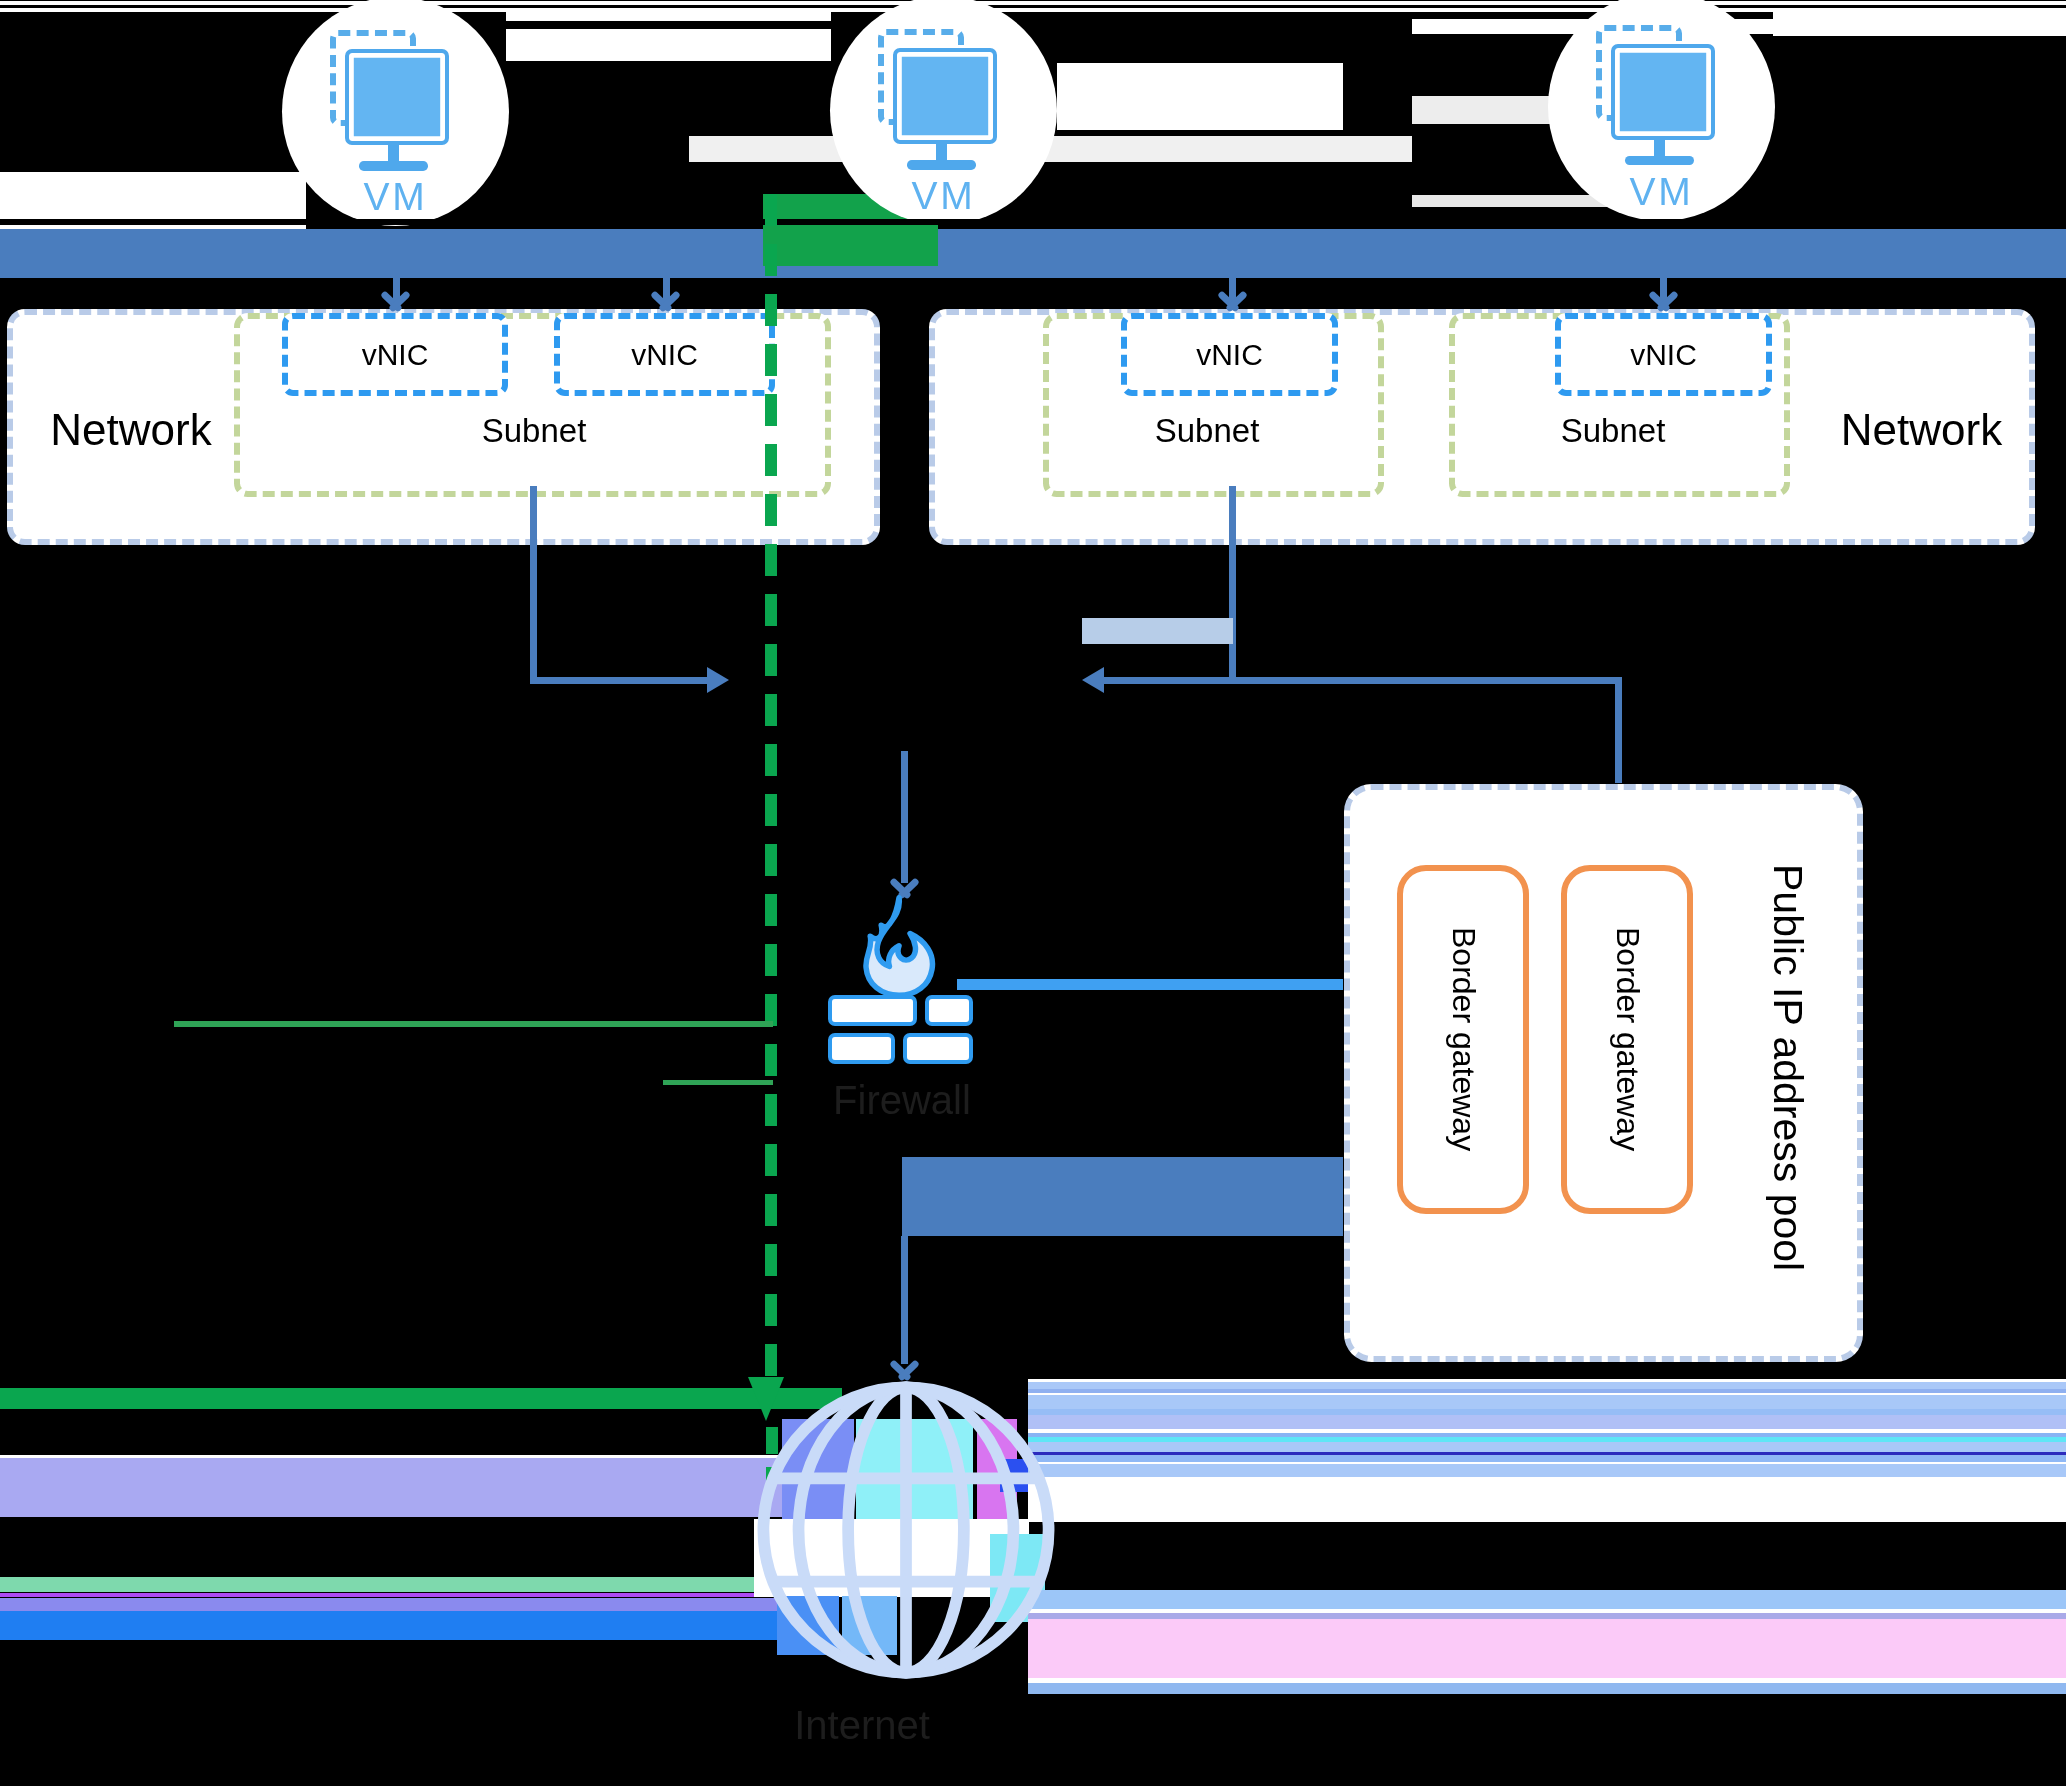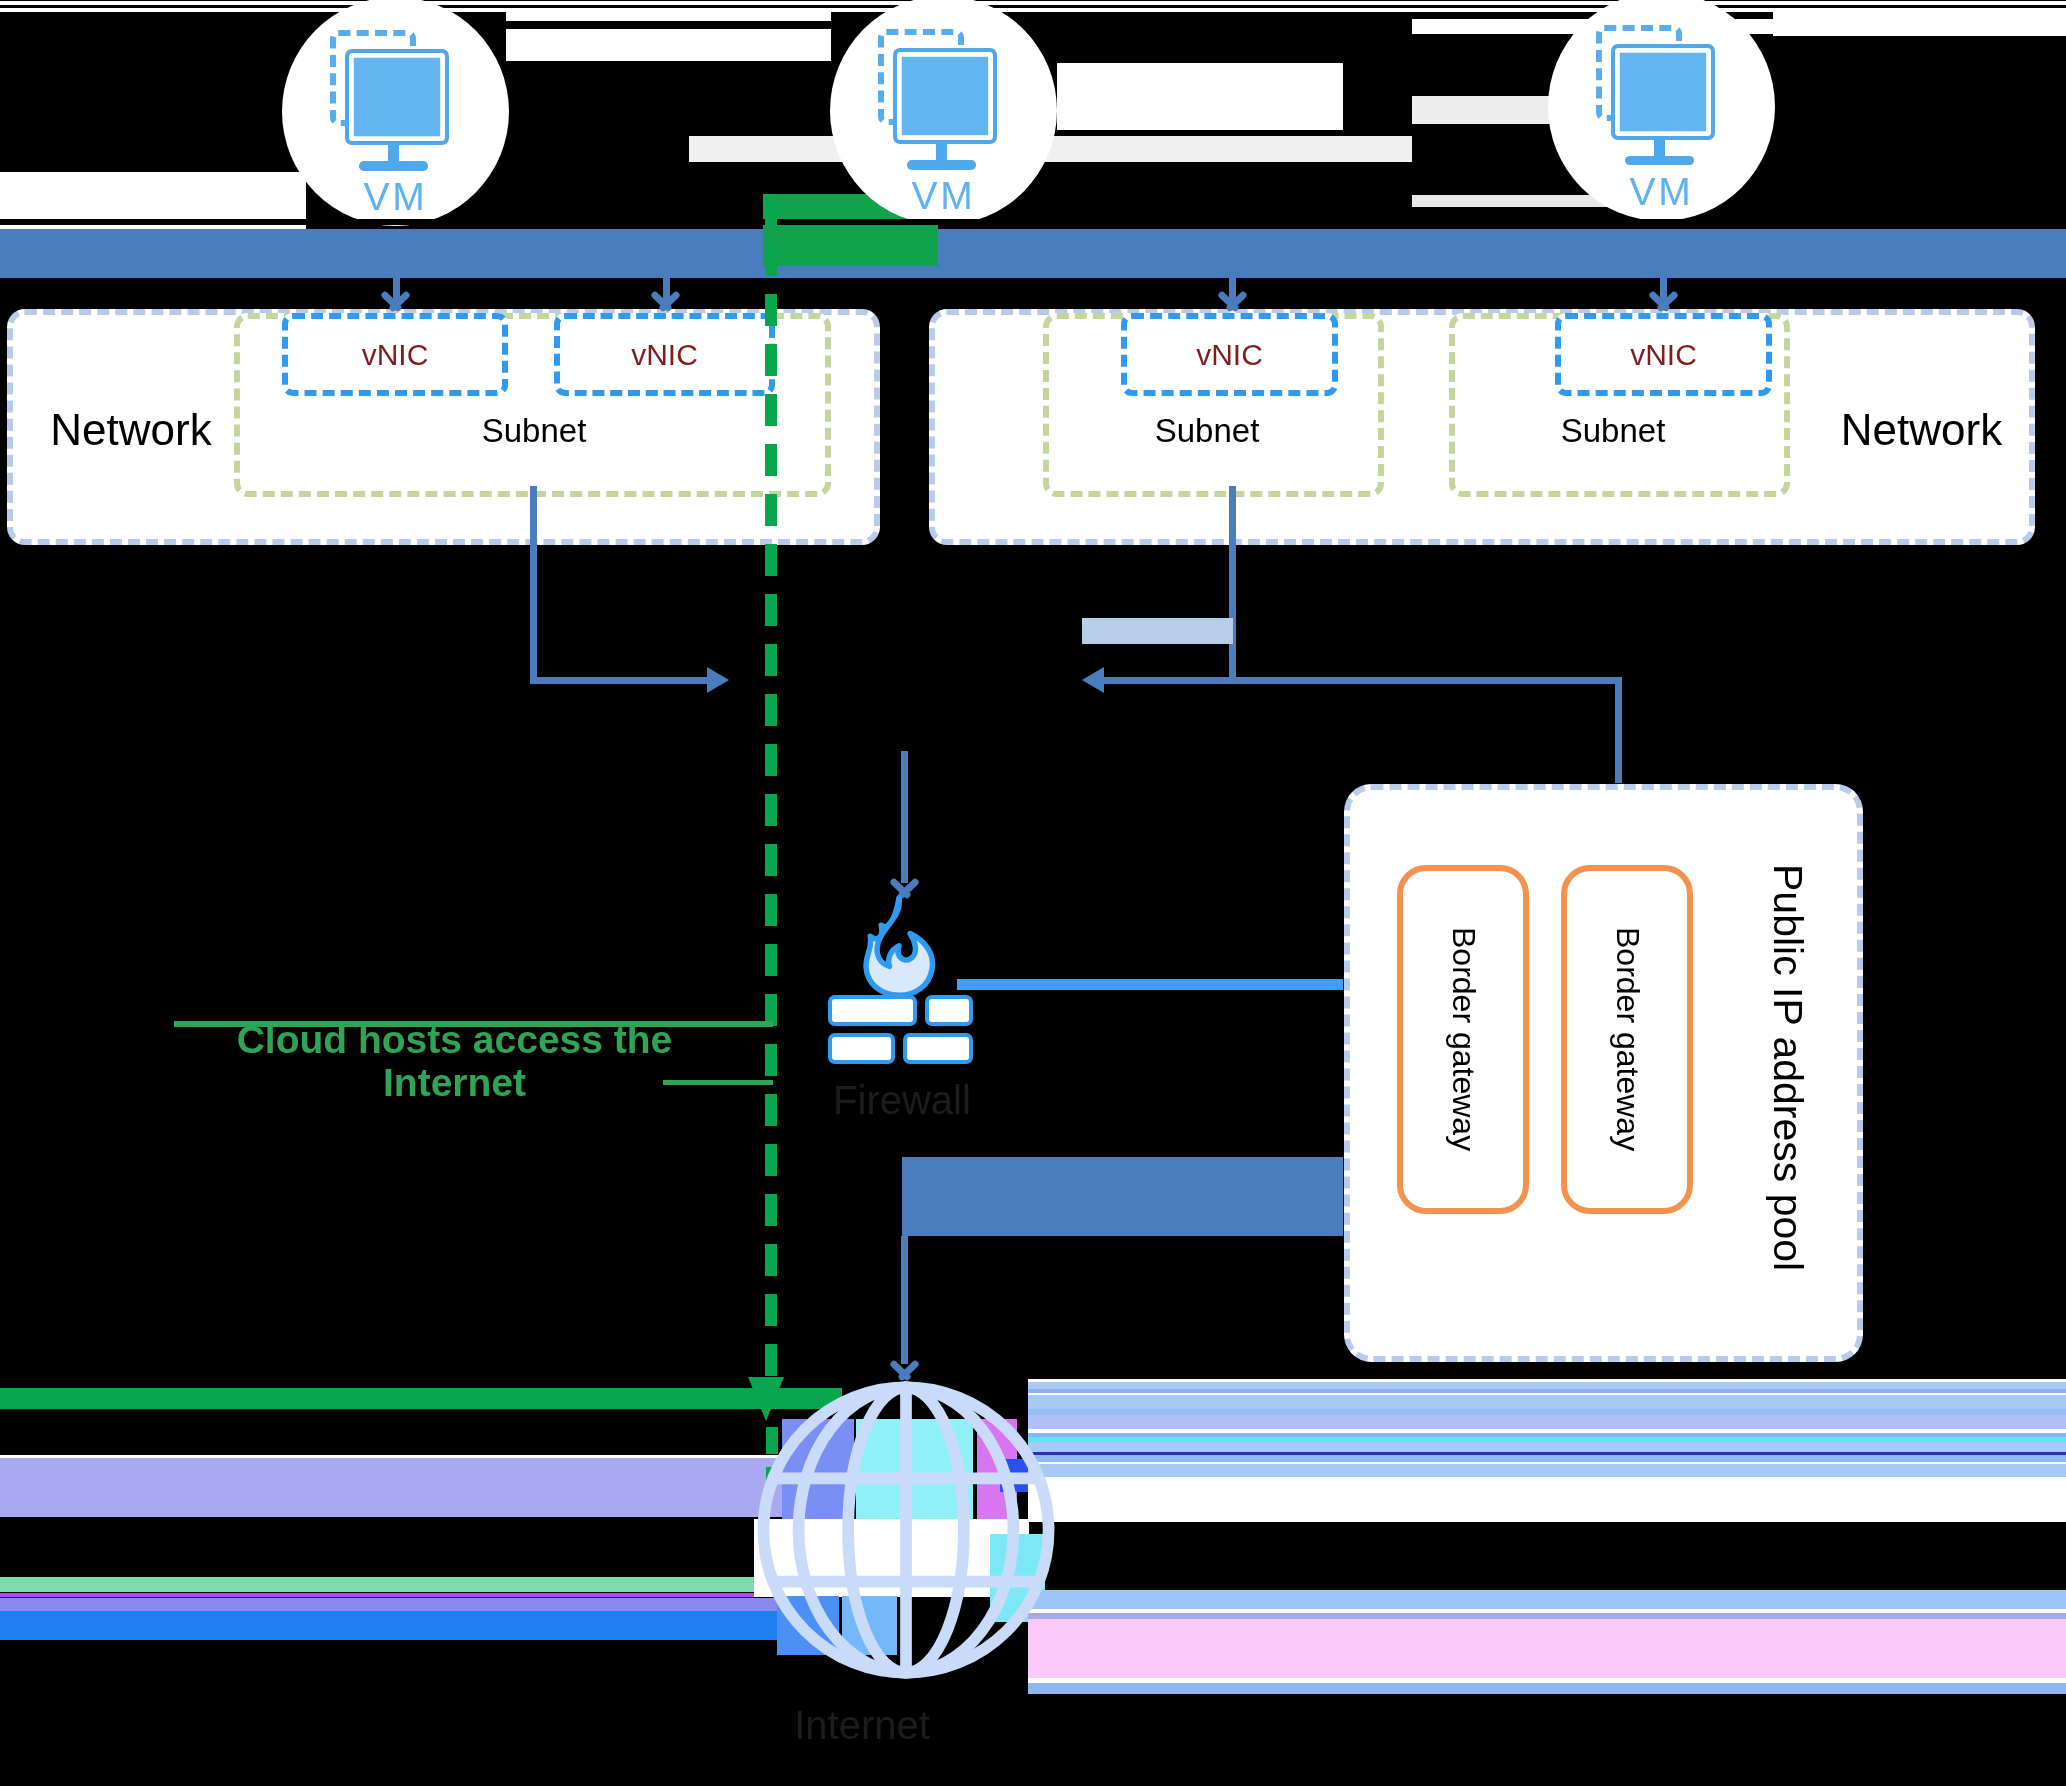--- a/index.html
+++ b/index.html
@@ -16,21 +16,21 @@
   .vmghost{position:absolute;left:0;top:0;width:74px;height:84px;border:6.2px dashed #58ADEA;border-radius:8.3px;}
   .vmscreen{position:absolute;left:15px;top:19px;width:96px;height:88px;background:#63B5F2;
             border:4.8px solid #4FA8EC;border-radius:6.9px;box-shadow:inset 0 0 0 4.8px #fff;}
   .vmstand{position:absolute;left:58px;top:114px;width:11px;height:18px;background:#4FA8EC;}
   .vmbase{position:absolute;left:29px;top:131px;width:69px;height:9.6px;background:#4FA8EC;border-radius:4.8px;}
   .vmlabel{position:absolute;width:227px;text-align:center;font-size:39px;color:#5FB2F0;letter-spacing:2.8px;}
   
   .netbox{position:absolute;background:#fff;border:6.9px dashed #B9CBE8;border-radius:18px;}
   .subnetbox{position:absolute;background:#fff;border:6.9px dashed #C3D69B;border-radius:13.8px;}
   .vnicbox{position:absolute;background:#fff;border:6.9px dashed #2E9AF0;border-radius:11px;
-           display:flex;align-items:center;justify-content:center;font-size:30px;color:#7f1d1d;}
+           display:flex;align-items:center;justify-content:center;font-size:30px;color:#000000;}
   .biglabel{position:absolute;text-align:center;color:#000;}
   
   .line{position:absolute;background:#4A7DBE;}
   .chev{position:absolute;width:33px;height:22px;}
   .chev i{position:absolute;display:block;width:25px;height:6.9px;background:#4A7DBE;border-radius:3.4px;}
   .chev i.l{left:0;top:6.2px;transform:rotate(44deg);}
   .chev i.r{right:0;top:6.2px;transform:rotate(-44deg);}
   .tri-right{position:absolute;width:0;height:0;border-top:13px solid transparent;
              border-bottom:13px solid transparent;border-left:22px solid #4A7DBE;}
   .tri-left{position:absolute;width:0;height:0;border-top:13px solid transparent;
@@ -201,21 +201,20 @@
   <div class="line" style="left:901px;top:1236px;width:6.9px;height:105px;"></div>
   <div class="chev" style="left:888px;top:1361px;">
       <i class="l"></i>
       <i class="r"></i>
     </div>
   <div class="line" style="left:901px;top:1336px;width:6.9px;height:27.5px;"></div>
 
   <div class="leader" style="left:174px;top:1021px;width:599px;height:5.5px;"></div>
   <div class="leader" style="left:663px;top:1080px;width:110px;height:4.8px;"></div>
   <div class="annot">
-    <div>Cloud hosts access the Internet</div>
   </div>
 
   <div class="netbox" style="left:1344px;top:784px;width:507px;height:566px;border-radius:27.5px;"></div>
   <div class="bgw" style="left:1397px;top:865px;">
     <span class="vtext" style="font-size:32px;">Border gateway</span>
   </div>
   <div class="bgw" style="left:1561px;top:865px;">
     <span class="vtext" style="font-size:32px;">Border gateway</span>
   </div>
   <div class="abs" style="left:1749px;top:792px;width:76px;height:551px;display:flex;align-items:center;justify-content:center;">

